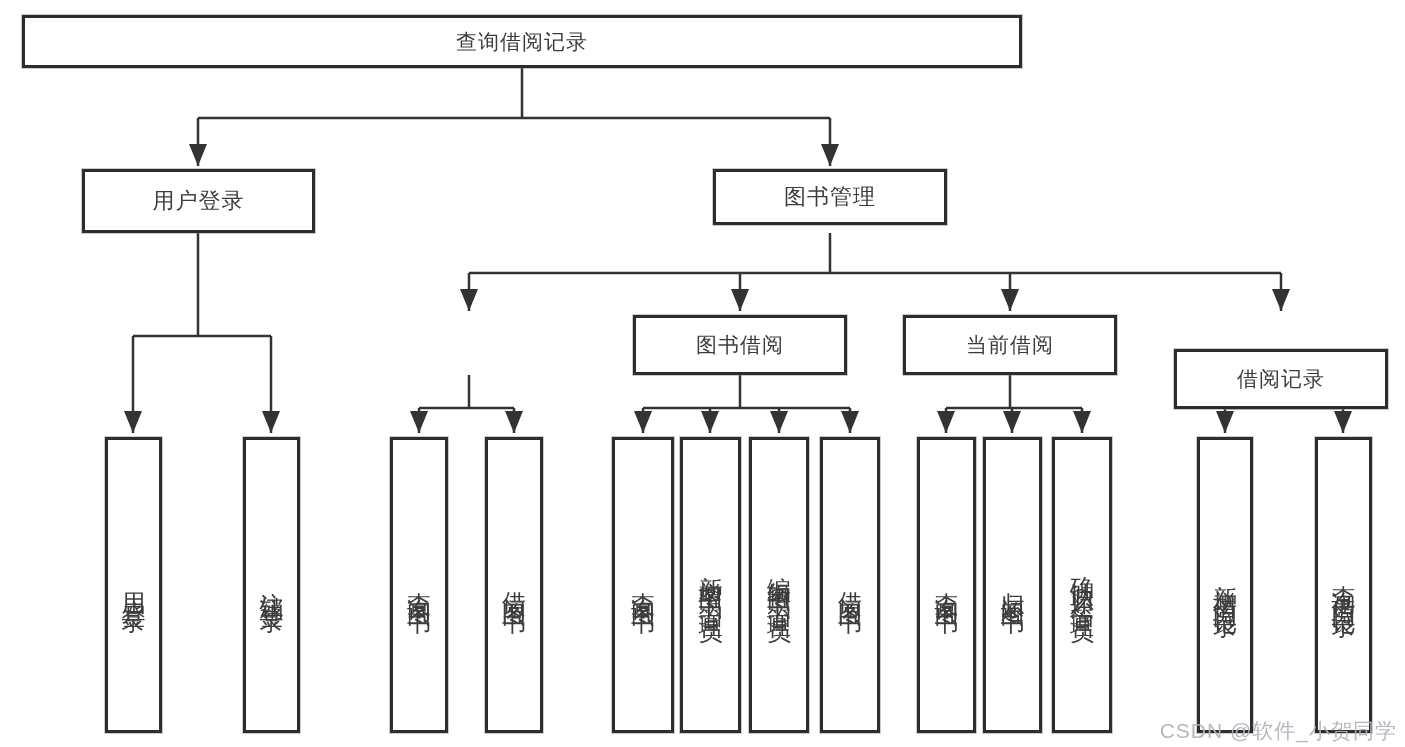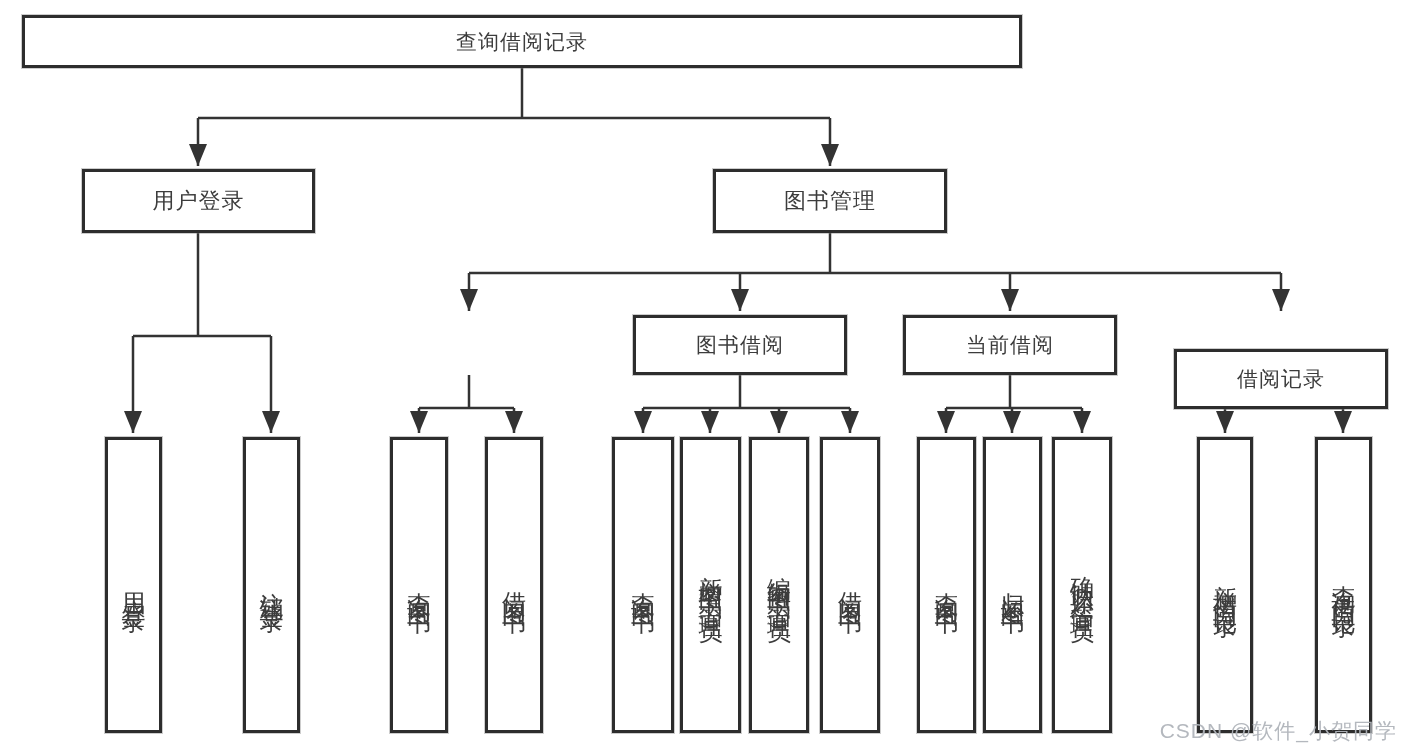--- a/index.html
+++ b/index.html
@@ -30,21 +30,21 @@
     writing-mode:vertical-rl;
     text-orientation:mixed;
     font-size:24px;
     letter-spacing:0.26em;
     line-height:1;
     white-space:nowrap;
   }
   
   .n-root{left:22px;top:15px;width:1000px;height:53px;font-size:21px;}
   .n-userlogin{left:82px;top:169px;width:233px;height:64px;font-size:22px;}
-  .n-bookmgmt{left:713px;top:169px;width:234px;height:64px;font-size:22px;}
+  .n-bookmgmt{left:713px;top:169px;width:234px;height:56px;font-size:22px;}
   .n-g0{left:363px;top:315px;width:214px;height:60px;font-size:21px;}
   .n-g1{left:633px;top:315px;width:214px;height:60px;font-size:21px;}
   .n-g2{left:903px;top:315px;width:214px;height:60px;font-size:21px;}
   .n-g3{left:1174px;top:315px;width:214px;height:60px;font-size:21px;margin-top:34px;}
   
   .leaf{top:437px;height:296px;}
   .n-l0{left:105px;width:57px;}
   .n-l1{left:243px;width:57px;}
   .n-l2{left:390px;width:58px;}
   .n-l3{left:485px;width:58px;}

